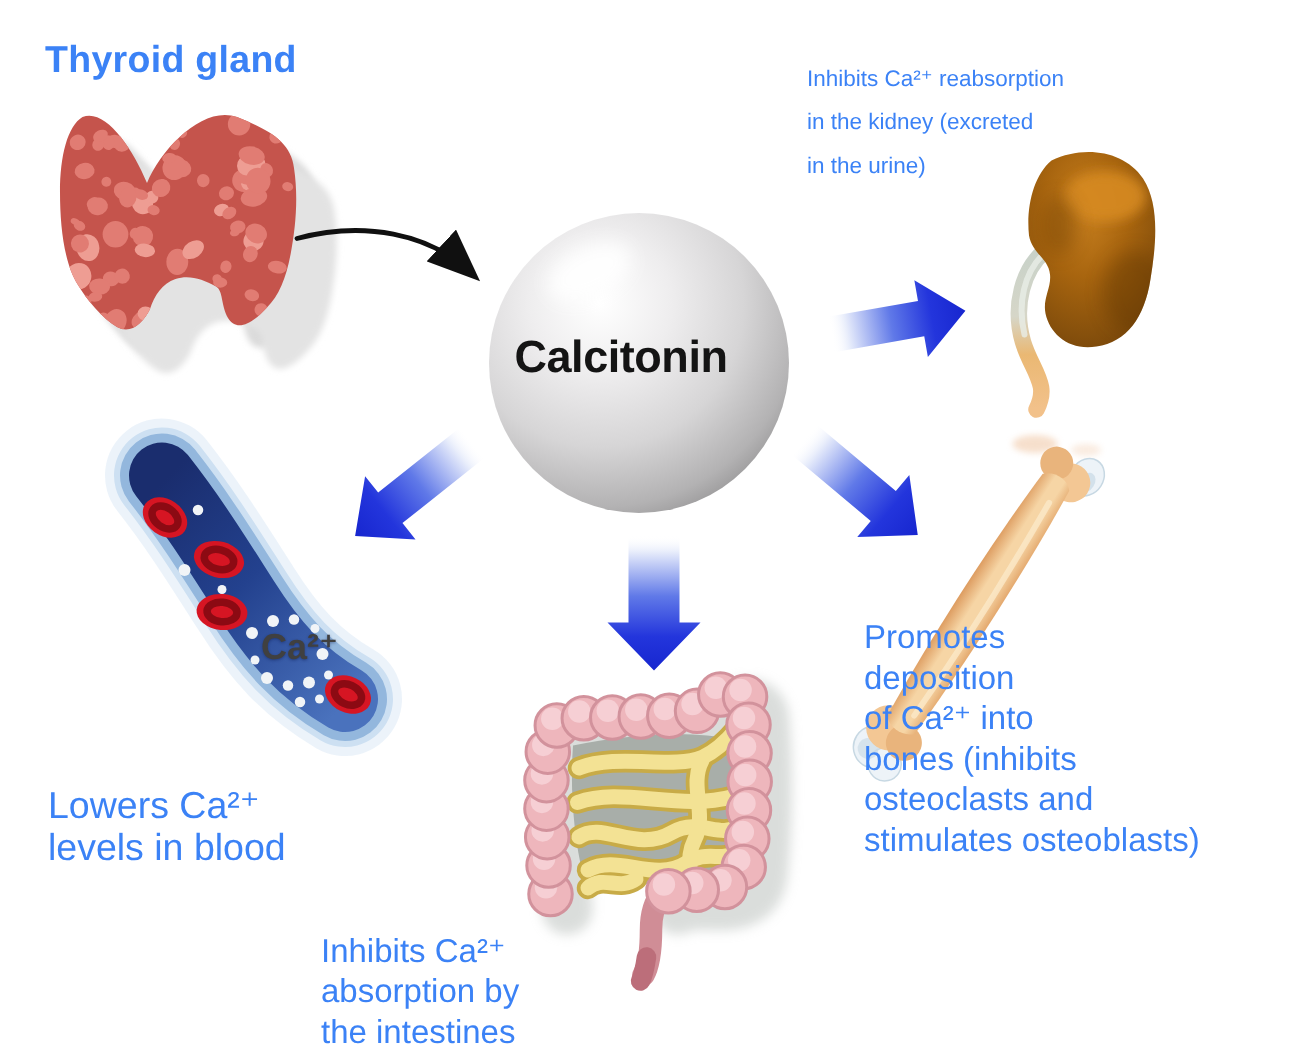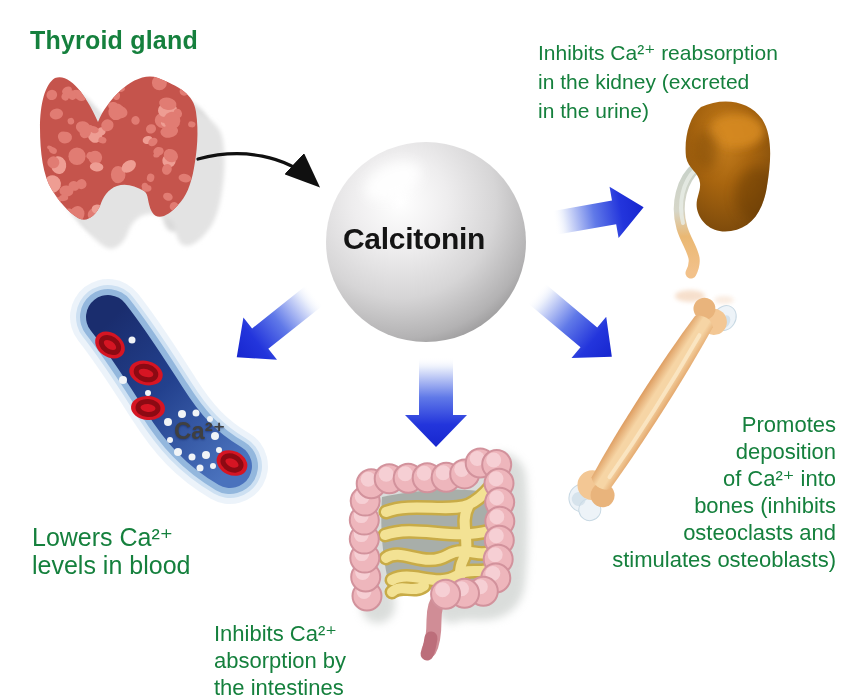--- a/index.html
+++ b/index.html
@@ -1,28 +1,28 @@
 <!DOCTYPE html>
 <html><head>
 <meta charset="utf-8">
 <style>
   html,body{margin:0;padding:0;background:#ffffff;}
   .stage{
     position:relative;width:860px;height:700px;background:#ffffff;overflow:hidden;
     font-family:"Liberation Sans","DejaVu Sans",sans-serif;color:#1d1d1d;
   }
   .stage svg.artwork{position:absolute;left:0;top:0;}
-  .lbl{position:absolute;white-space:pre-line;color:#15803d;}
+  .lbl{position:absolute;white-space:pre-line;color:#3b82f6;}
   .t-title{left:30px;top:26px;font-size:25px;font-weight:bold;letter-spacing:.2px;}
-  .t-kidney{left:538px;top:38px;font-size:21px;line-height:29px;}
+  .t-kidney{left:538px;top:38px;font-size:15px;line-height:29px;}
   .t-hormone{left:326px;top:222px;width:176px;text-align:center;font-size:30px;font-weight:bold;letter-spacing:-0.3px;color:#141414;}
   .t-ca-ion{left:174px;top:417px;font-size:24px;font-weight:bold;color:#404040;text-shadow:0 1px 2px rgba(10,25,80,.45);}
   .t-blood{left:32px;top:492px;font-size:25px;line-height:28px;margin-top:31px;}
   .t-intestines{left:214px;top:620px;font-size:22px;line-height:27px;}
-  .t-bones{left:576px;top:411px;width:260px;text-align:right;font-size:22px;line-height:27px;}
+  .t-bones{left:576px;top:411px;width:260px;text-align:left;font-size:22px;line-height:27px;}
 </style>
 </head>
 <body>
 
 <div class="stage">
 
 <svg class="artwork" width="860" height="700" viewBox="0 0 860 700">
   <defs>
     <filter id="blur2" x="-30%" y="-30%" width="160%" height="160%">
           <feGaussianBlur stdDeviation="2"></feGaussianBlur>

